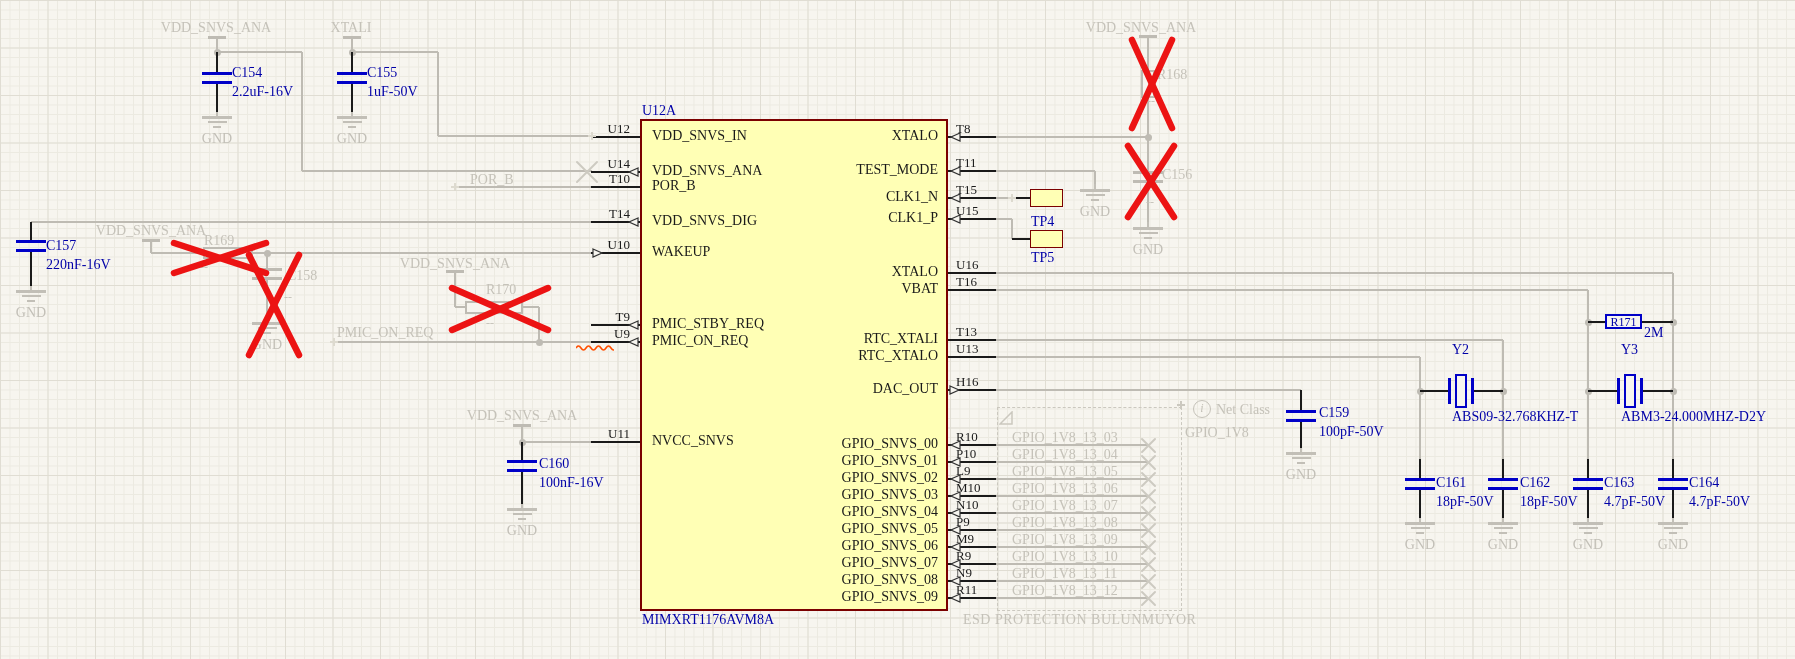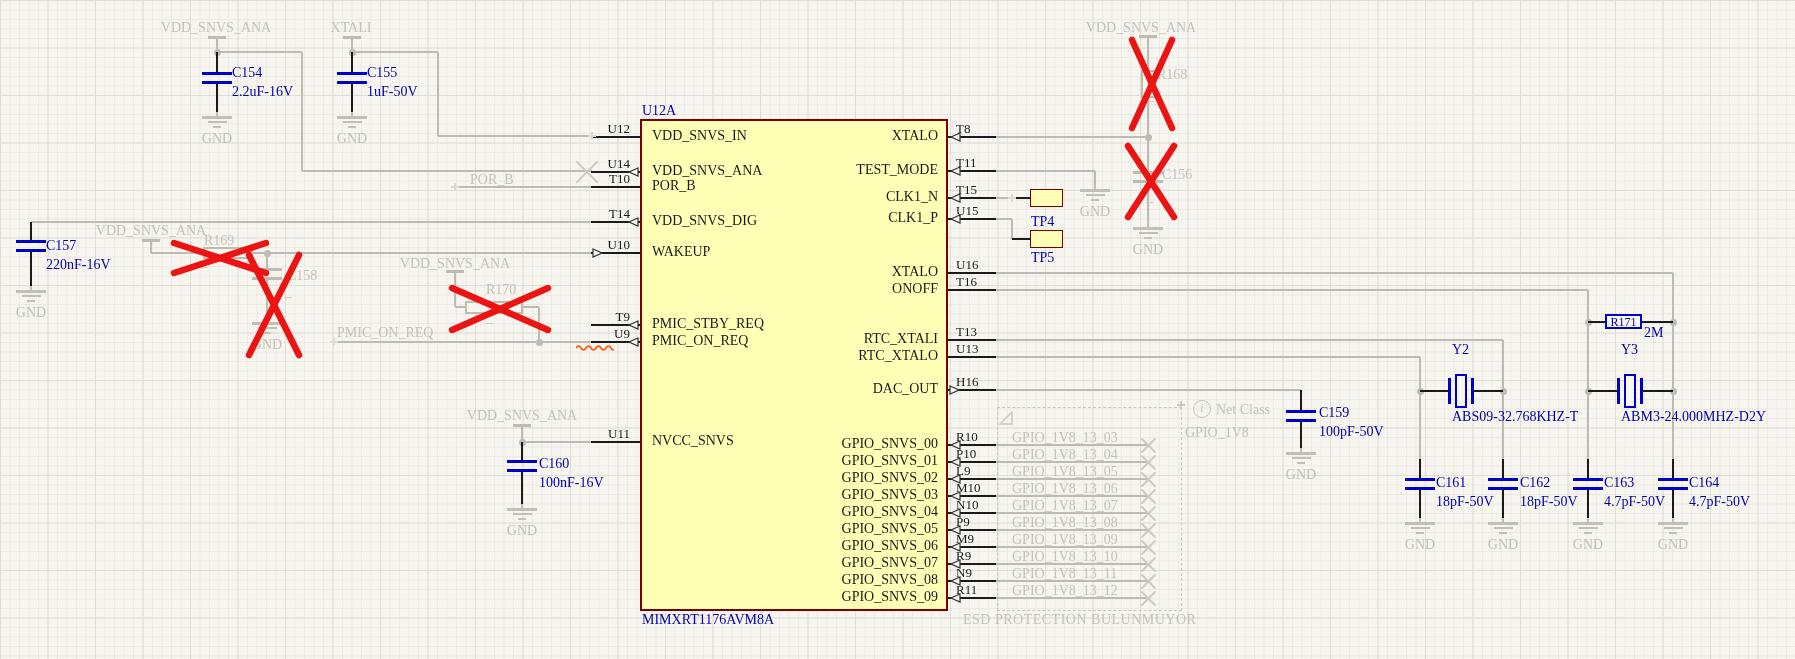--- a/index.html
+++ b/index.html
@@ -325,21 +325,21 @@
       <div class="w" style="position: absolute; left: 956px; top: 204px; width: 44px; font: 13px / 1 &quot;Liberation Serif&quot;, serif; color: rgb(26, 26, 26); white-space: pre;">U15</div>
       <div class="w" style="position: absolute; left: 738px; top: 211px; width: 200px; text-align: right; font: 14px / 1 &quot;Liberation Serif&quot;, serif; color: rgb(26, 26, 26); white-space: pre;">CLK1_P</div>
       <svg width="12" height="10" style="position: absolute; left: 949px; top: 214px;">
         <polygon points="11,1 2,5 11,9" fill="#F7F5EF" stroke="#333" stroke-width="1.2"></polygon>
       </svg>
       <div class="w" style="position: absolute; left: 948px; top: 272px; width: 48px; height: 2px; background: rgb(26, 26, 26);"></div>
       <div class="w" style="position: absolute; left: 956px; top: 258px; width: 44px; font: 13px / 1 &quot;Liberation Serif&quot;, serif; color: rgb(26, 26, 26); white-space: pre;">U16</div>
       <div class="w" style="position: absolute; left: 738px; top: 265px; width: 200px; text-align: right; font: 14px / 1 &quot;Liberation Serif&quot;, serif; color: rgb(26, 26, 26); white-space: pre;">XTALO</div>
       <div class="w" style="position: absolute; left: 948px; top: 289px; width: 48px; height: 2px; background: rgb(26, 26, 26);"></div>
       <div class="w" style="position: absolute; left: 956px; top: 275px; width: 44px; font: 13px / 1 &quot;Liberation Serif&quot;, serif; color: rgb(26, 26, 26); white-space: pre;">T16</div>
-      <div class="w" style="position: absolute; left: 738px; top: 282px; width: 200px; text-align: right; font: 14px / 1 &quot;Liberation Serif&quot;, serif; color: rgb(26, 26, 26); white-space: pre;">ONOFF</div>
+      <div class="w" style="position: absolute; left: 738px; top: 282px; width: 200px; text-align: right; font: 14px / 1 &quot;Liberation Serif&quot;, serif; color: rgb(26, 26, 26); white-space: pre;">VBAT</div>
       <div class="w" style="position: absolute; left: 948px; top: 339px; width: 48px; height: 2px; background: rgb(26, 26, 26);"></div>
       <div class="w" style="position: absolute; left: 956px; top: 325px; width: 44px; font: 13px / 1 &quot;Liberation Serif&quot;, serif; color: rgb(26, 26, 26); white-space: pre;">T13</div>
       <div class="w" style="position: absolute; left: 738px; top: 332px; width: 200px; text-align: right; font: 14px / 1 &quot;Liberation Serif&quot;, serif; color: rgb(26, 26, 26); white-space: pre;">RTC_XTALI</div>
       <div class="w" style="position: absolute; left: 948px; top: 356px; width: 48px; height: 2px; background: rgb(26, 26, 26);"></div>
       <div class="w" style="position: absolute; left: 956px; top: 342px; width: 44px; font: 13px / 1 &quot;Liberation Serif&quot;, serif; color: rgb(26, 26, 26); white-space: pre;">U13</div>
       <div class="w" style="position: absolute; left: 738px; top: 349px; width: 200px; text-align: right; font: 14px / 1 &quot;Liberation Serif&quot;, serif; color: rgb(26, 26, 26); white-space: pre;">RTC_XTALO</div>
       <div class="w" style="position: absolute; left: 948px; top: 389px; width: 48px; height: 2px; background: rgb(26, 26, 26);"></div>
       <div class="w" style="position: absolute; left: 956px; top: 375px; width: 44px; font: 13px / 1 &quot;Liberation Serif&quot;, serif; color: rgb(26, 26, 26); white-space: pre;">H16</div>
       <div class="w" style="position: absolute; left: 738px; top: 382px; width: 200px; text-align: right; font: 14px / 1 &quot;Liberation Serif&quot;, serif; color: rgb(26, 26, 26); white-space: pre;">DAC_OUT</div>
       <svg width="12" height="10" style="position: absolute; left: 949px; top: 385px;">

